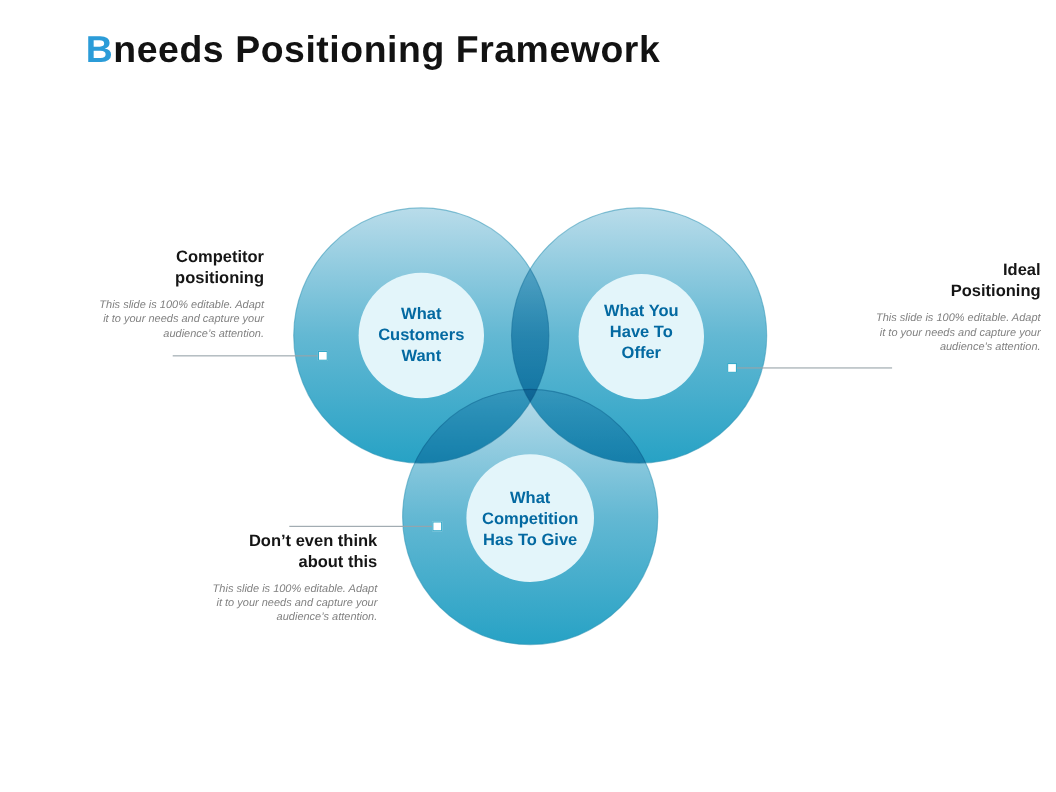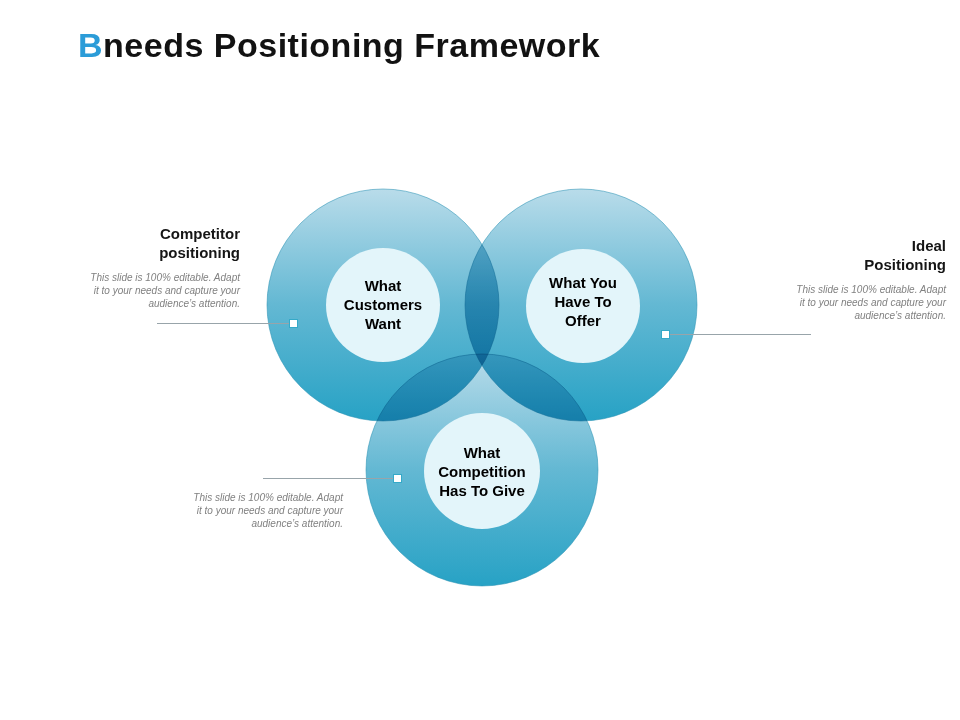--- a/index.html
+++ b/index.html
@@ -26,21 +26,21 @@
 
   .venn-svg { position: absolute; left: 0; top: 0; }
   .blend-circle { mix-blend-mode: multiply; }
 
   .circle-label {
     position: absolute;
     width: 150px;
     text-align: center;
     font-size: 15px;
     font-weight: 700;
-    color: #000000;
+    color: #0369a1;
     line-height: 1.28;
     white-space: pre-line;
   }
   .label-customers  { left: 308px; top: 276px; }
   .label-offer      { left: 508px; top: 273px; }
   .label-competition{ left: 407px; top: 443px; }
 
   .annotation { position: absolute; }
   .annotation .heading {
     font-size: 15px;
@@ -134,18 +134,20 @@
 
   <div class="annotation annotation-right">
     <div class="heading">Ideal
 Positioning</div>
     <div class="body">This slide is 100% editable. Adapt
 it to your needs and capture your
 audience’s attention.</div>
   </div>
 
   <div class="annotation annotation-bottom">
+    <div class="heading">Don’t even think
+about this</div>
     <div class="body">This slide is 100% editable. Adapt
 it to your needs and capture your
 audience’s attention.</div>
   </div>
 
 </div>
 
 </body></html>

